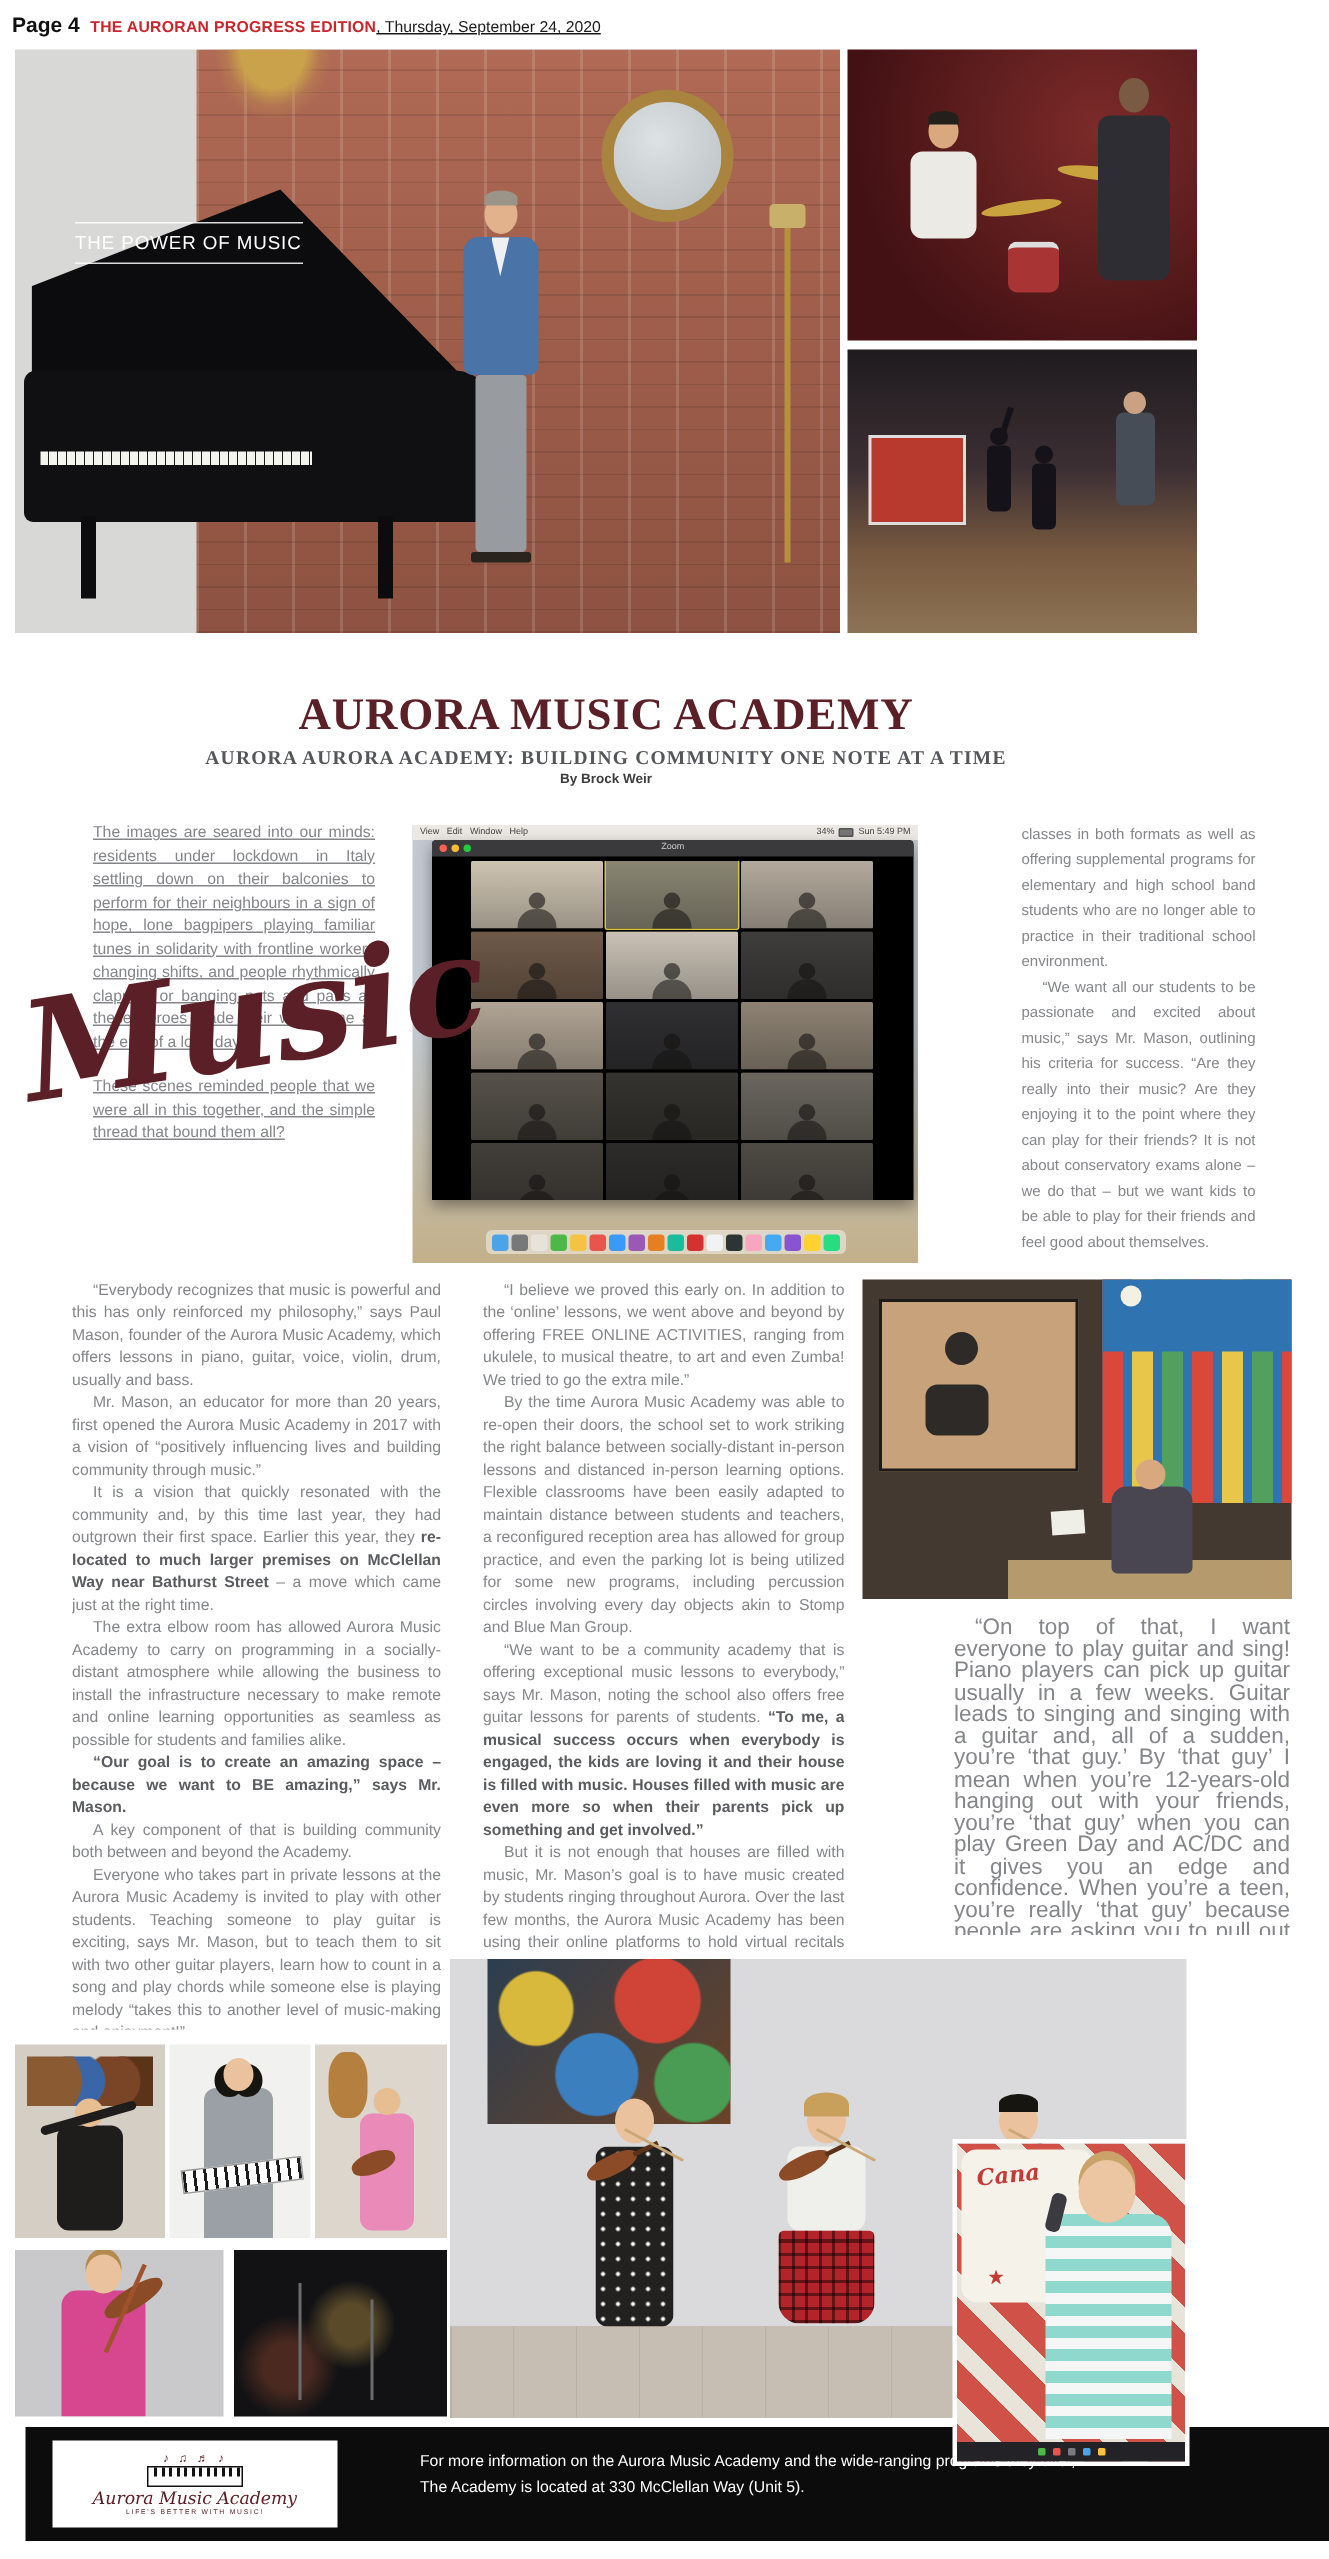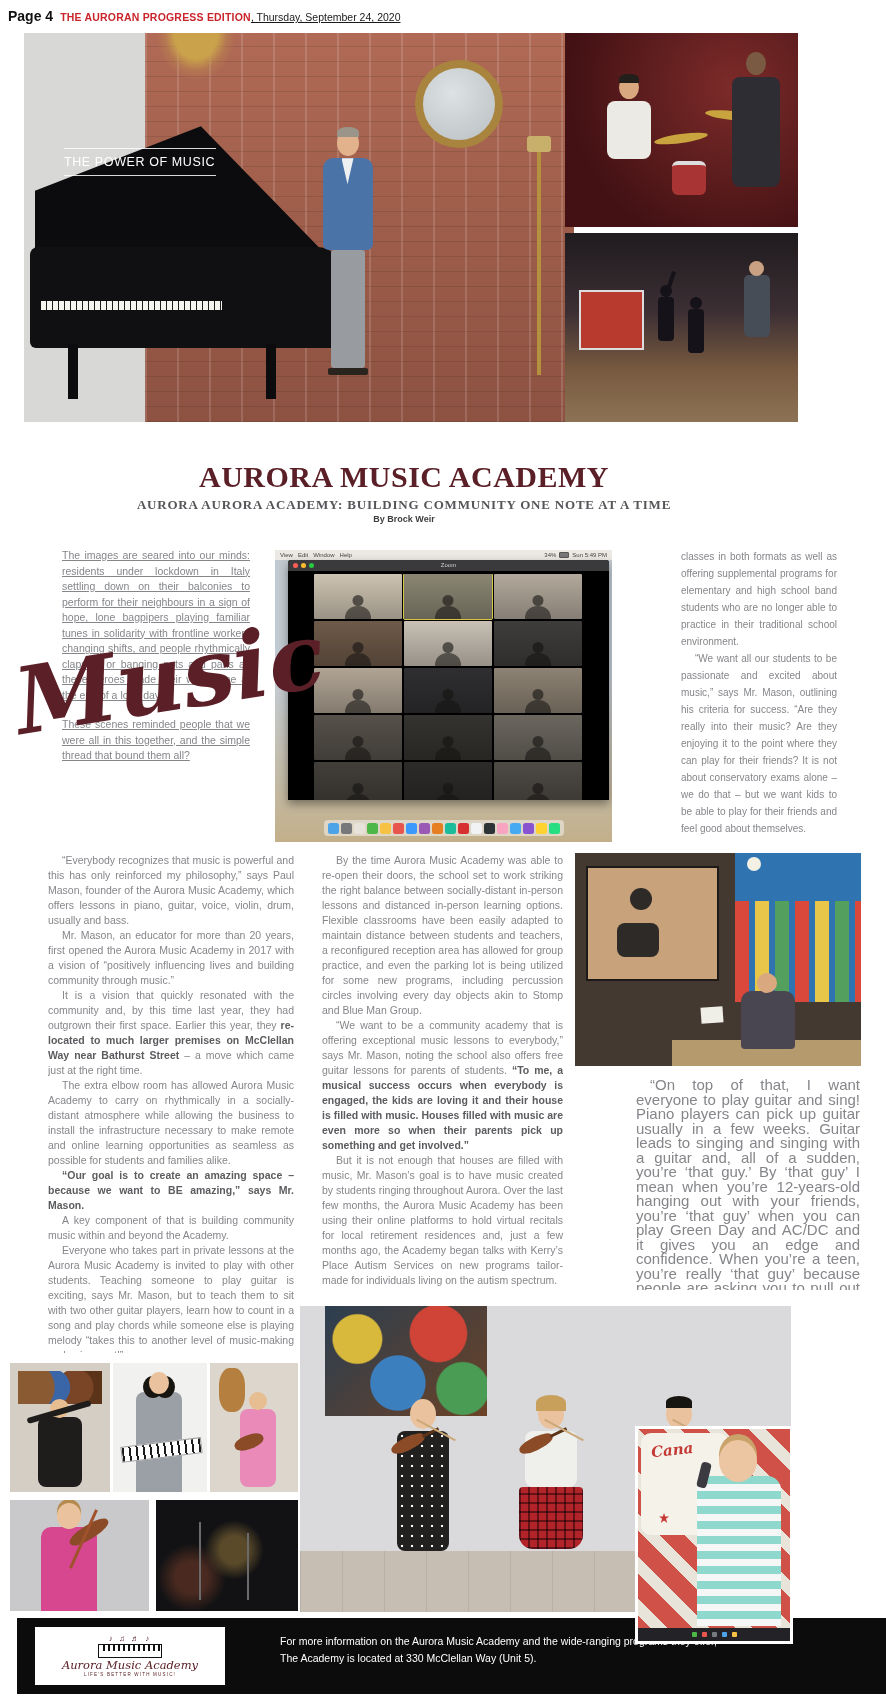--- a/index.html
+++ b/index.html
@@ -6,21 +6,21 @@
   .page{position:relative;width:886px;height:1706px;background:#fff;overflow:hidden;
         font-family:"Liberation Sans",sans-serif;}
   
   .hdr{position:absolute;left:8px;top:8px;display:flex;align-items:baseline;}
   .pgnum{font-weight:bold;font-size:14px;color:#111;margin-right:7px;}
   .edition{font-weight:bold;font-size:10.5px;color:#c9252b;letter-spacing:.2px;}
   .eddate{font-size:10.5px;color:#1a1a1a;text-decoration:underline;}
   
   .ph{position:absolute;overflow:hidden;}
   
-  .hero{left:24px;top:33px;width:550px;height:389px;background:linear-gradient(90deg,#d8d8d6 0,#d8d8d6 22%,#c4beb6 23%);}
+  .hero{left:10px;top:33px;width:550px;height:389px;background:linear-gradient(90deg,#d8d8d6 0,#d8d8d6 22%,#c4beb6 23%);}
   .brick{position:absolute;left:22%;top:0;right:0;bottom:0;
     background:repeating-linear-gradient(0deg,rgba(0,0,0,.10) 0 1px,transparent 1px 15px),
                repeating-linear-gradient(90deg,rgba(255,255,255,.14) 0 2px,transparent 2px 32px),
                linear-gradient(180deg,#b06a55,#9c5c49 55%,#8d5242);}
   .chand{position:absolute;left:24%;top:0;width:80px;height:48px;
     background:radial-gradient(ellipse at 50% 0,#caa24b 0 38%,rgba(201,162,75,.25) 55%,transparent 70%);}
   .mirror{position:absolute;right:13%;top:7%;width:88px;height:88px;border-radius:50%;
     background:radial-gradient(circle at 40% 35%,#dde2e4,#b9bfc2);border:8px solid #a8843e;box-sizing:border-box;}
   .lamp{position:absolute;right:6%;top:30%;width:4px;height:58%;background:#b5913f;}
   .lamp::before{content:"";position:absolute;left:-10px;top:-14px;width:24px;height:16px;background:#c9b06a;border-radius:3px;}
@@ -362,26 +362,27 @@
       <p class="noindent"><span>classes in both formats as well as offering supplemental programs for elementary and high school band students who are no longer able to practice in their traditional school environment.</span></p>
       <p><span>“We want all our students to be passionate and excited about music,” says Mr. Mason, outlining his criteria for success. “Are they really into their music? Are they enjoying it to the point where they can play for their friends? It is not about conservatory exams alone – we do that – but we want kids to be able to play for their friends and feel good about themselves.</span></p>
     </div>
 
   <div class="music">Music</div>
 
   <div class="col c-left">
       <p><span>“Everybody recognizes that music is powerful and this has only reinforced my philosophy,” says Paul Mason, founder of the Aurora Music Academy, which offers lessons in piano, guitar, voice, violin, drum, usually and bass.</span></p>
       <p><span>Mr. Mason, an educator for more than 20 years, first opened the Aurora Music Academy in 2017 with a vision of “positively influencing lives and building community through music.”</span></p>
       <p><span>It is a vision that quickly resonated with the community and, by this time last year, they had outgrown their first space. Earlier this year, they </span><span class="b">re-located to much larger premises on McClellan Way near Bathurst Street</span><span> – a move which came just at the right time.</span></p>
-      <p><span>The extra elbow room has allowed Aurora Music Academy to carry on rhythmically in a socially-distant atmosphere while allowing the business to install the infrastructure necessary to make remote and online learning opportunities as seamless as possible for students and families alike.</span></p>
+      <p><span>The extra elbow room has allowed Aurora Music Academy to carry on programming in a socially-distant atmosphere while allowing the business to install the infrastructure necessary to make remote and online learning opportunities as seamless as possible for students and families alike.</span></p>
       <p class="boldp"><span>“Our goal is to create an amazing space – because we want to BE amazing,” says Mr. Mason.</span></p>
-      <p><span>A key component of that is building community music within and beyond the Academy.</span></p>
+      <p><span>A key component of that is building community both between and beyond the Academy.</span></p>
       <p><span>Everyone who takes part in private lessons at the Aurora Music Academy is invited to play with other students. Teaching someone to play guitar is exciting, says Mr. Mason, but to teach them to sit with two other guitar players, learn how to count in a song and play chords while someone else is playing melody “takes this to another level of music-making and enjoyment!”</span></p>
     </div>
   <div class="col c-mid">
+      <p><span>“I believe we proved this early on. In addition to the ‘online’ lessons, we went above and beyond by offering FREE ONLINE ACTIVITIES, ranging from ukulele, to musical theatre, to art and even Zumba! We tried to go the extra mile.”</span></p>
       <p><span>By the time Aurora Music Academy was able to re-open their doors, the school set to work striking the right balance between socially-distant in-person lessons and distanced in-person learning options. Flexible classrooms have been easily adapted to maintain distance between students and teachers, a reconfigured reception area has allowed for group practice, and even the parking lot is being utilized for some new programs, including percussion circles involving every day objects akin to Stomp and Blue Man Group.</span></p>
       <p><span>“We want to be a community academy that is offering exceptional music lessons to everybody,” says Mr. Mason, noting the school also offers free guitar lessons for parents of students. </span><span class="b">“To me, a musical success occurs when everybody is engaged, the kids are loving it and their house is filled with music. Houses filled with music are even more so when their parents pick up something and get involved.”</span></p>
       <p><span>But it is not enough that houses are filled with music, Mr. Mason’s goal is to have music created by students ringing throughout Aurora. Over the last few months, the Aurora Music Academy has been using their online platforms to hold virtual recitals for local retirement residences and, just a few months ago, the Academy began talks with Kerry’s Place Autism Services on new programs tailor-made for individuals living on the autism spectrum.</span></p>
     </div>
 
   <div class="ph lesson">
     <div class="wallscreen"></div>
     <div class="mural"></div>
     <div class="ldesk"></div>
     <div class="lsheet"></div>

